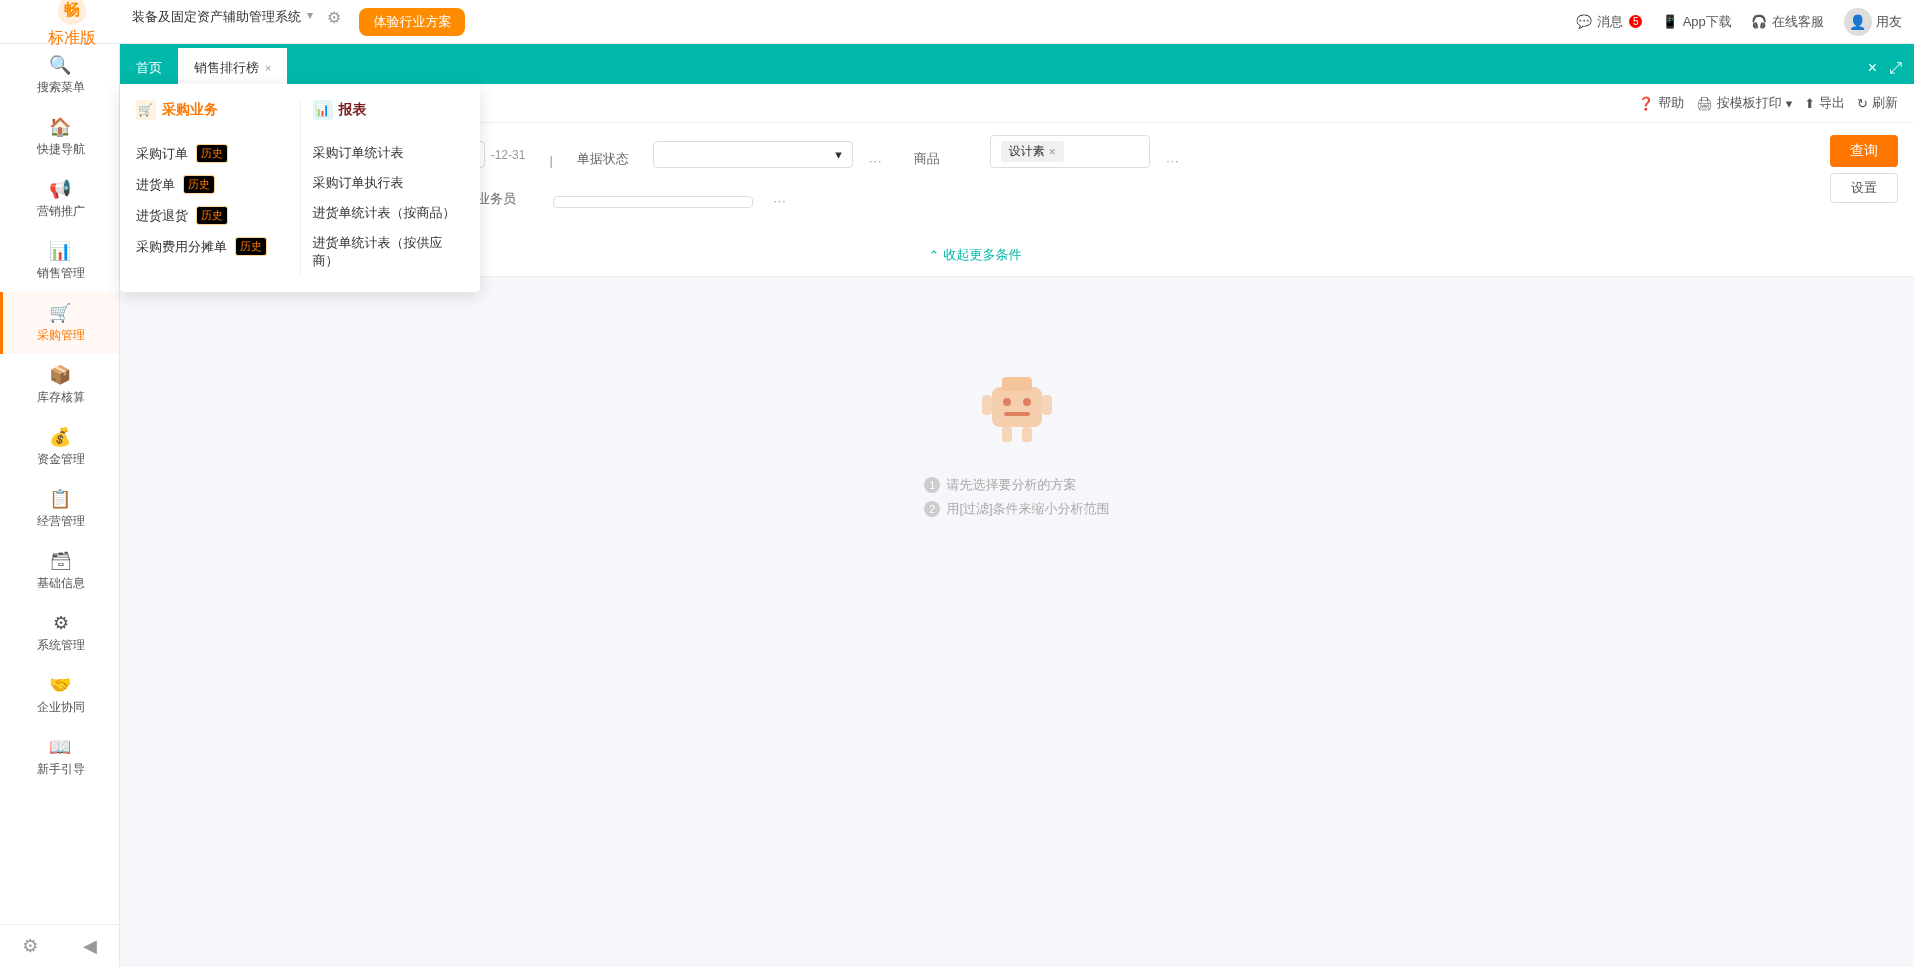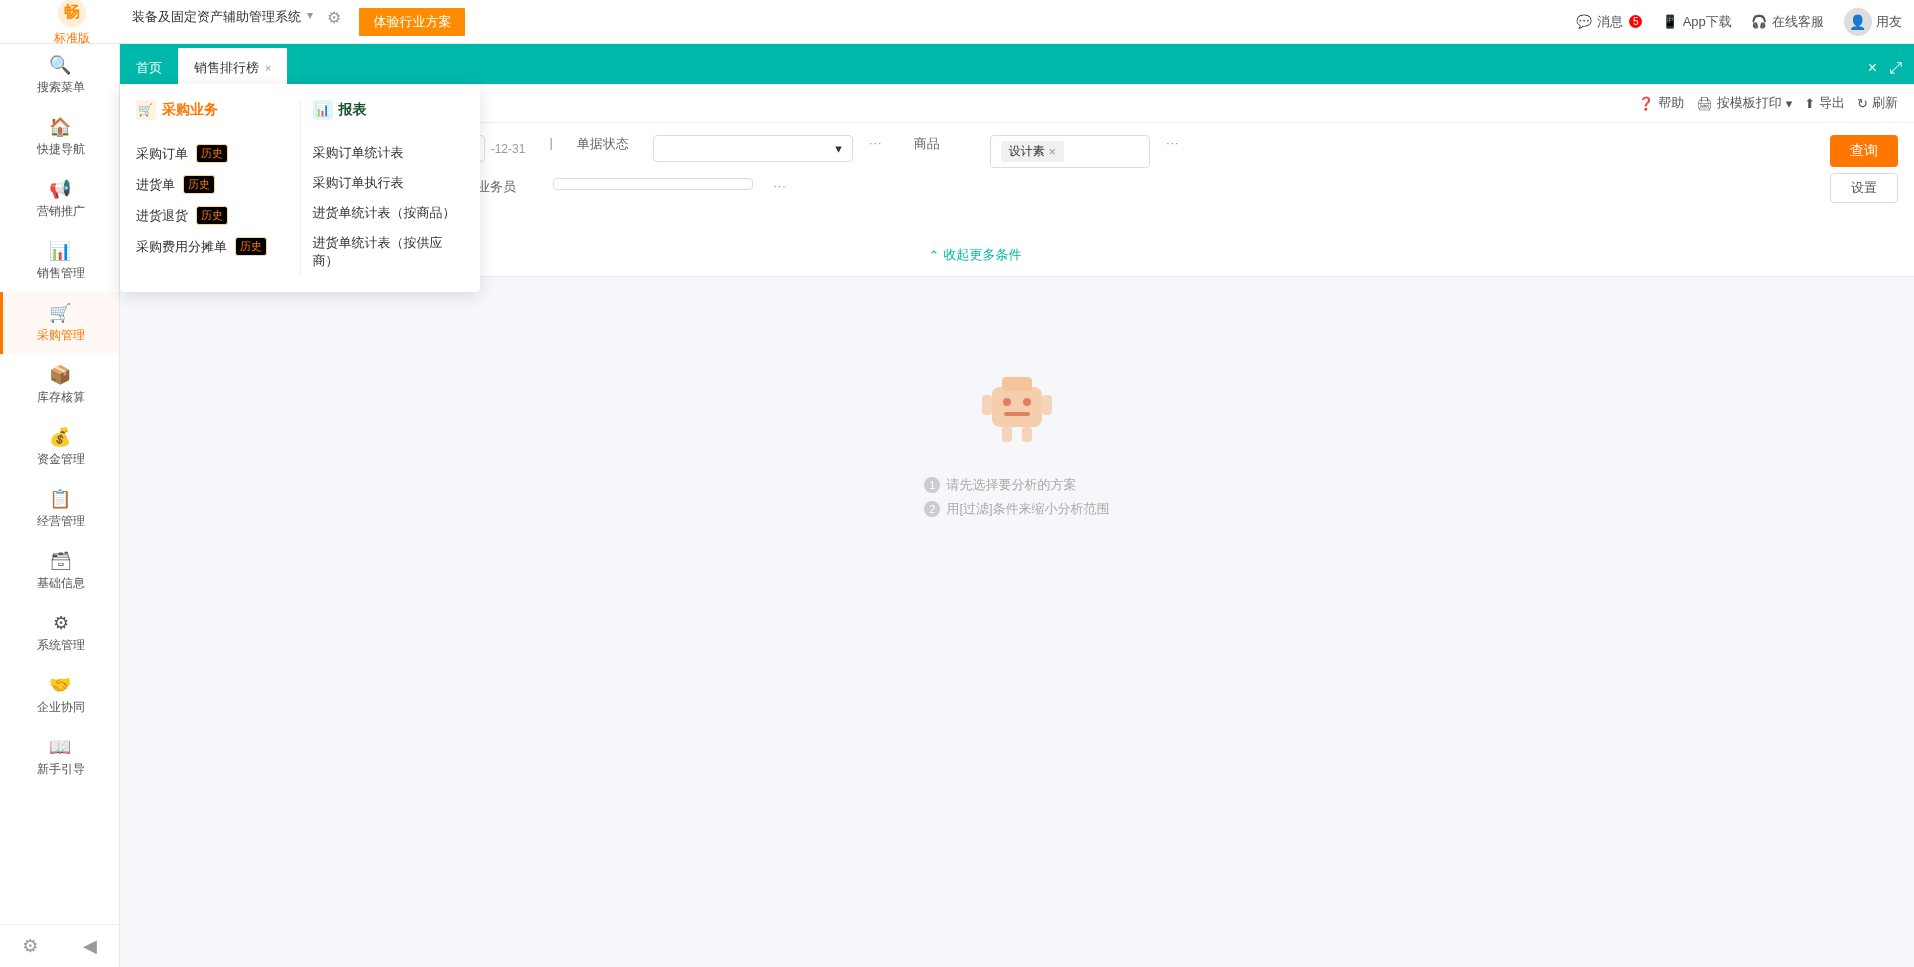--- a/index.html
+++ b/index.html
@@ -21,39 +21,39 @@
       display: flex;
       flex-direction: column;
       align-items: center;
       justify-content: center;
     }
     .logo-icon {
       width: 32px;
       height: 32px;
     }
     .logo-text {
-      font-size: 12px;
+      font-size: 16px;
       color: #f70;
       margin-top: 1px;
     }
     .system-title {
       display: flex;
       align-items: flex-start;
       gap: 6px;
       font-size: 13px;
       color: #333;
       flex: 1;
     }
     .system-title .arrow-down { color: #999; font-size: 12px; }
     .settings-icon { color: #999; font-size: 16px; cursor: pointer; margin-left: 8px; }
     .industry-btn {
       background: #ff8c00;
       color: #fff;
       border: none;
-      border-radius: 1px;
+      border-radius: 8px;
       padding: 5px 14px;
       font-size: 13px;
       cursor: pointer;
       margin-left: 12px;
     }
     .header-right {
       display: flex;
       align-items: center;
       gap: 20px;
       margin-left: auto;
@@ -182,21 +182,21 @@
     }
 
     
     .filter-area {
       background: #fff;
       padding: 12px 16px;
       border-bottom: 1px solid #eee;
     }
     .filter-row {
       display: flex;
-      align-items: flex-start;
+      align-items: flex-end;
       gap: 16px;
       margin-bottom: 10px;
     }
     .filter-row:last-child { margin-bottom: 0; }
     .filter-label {
       font-size: 13px;
       color: #666;
       white-space: nowrap;
       min-width: 60px;
     }
@@ -632,21 +632,21 @@
         <span>采购费用分摊单</span>
         <span class="history-badge">历史</span>
       </div>
     </div>
 
     <div class="dropdown-divider"></div>
 
     <div class="dropdown-col">
       <div class="dropdown-col-title right-col-title">
         <div class="col-icon right-col-title" style="background:#e0f7f5;color:#00b8a9;">📊</div>
-        <span style="color:#14532d;">报表</span>
+        <span style="color:#7f1d1d;">报表</span>
       </div>
       <div class="dropdown-item">
         <span>采购订单统计表</span>
       </div>
       <div class="dropdown-item">
         <span>采购订单执行表</span>
       </div>
       <div class="dropdown-item">
         <span>进货单统计表（按商品）</span>
       </div>

